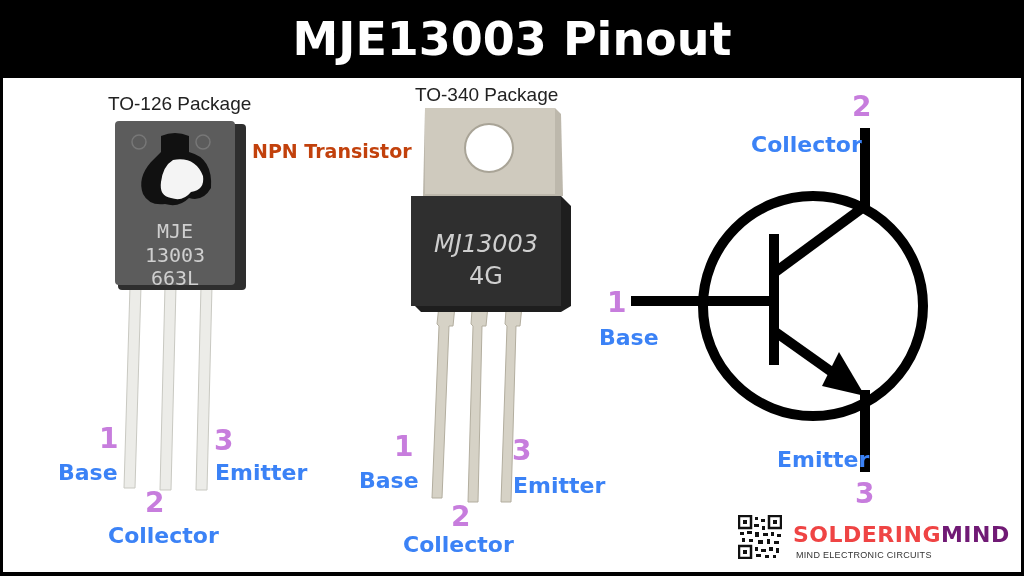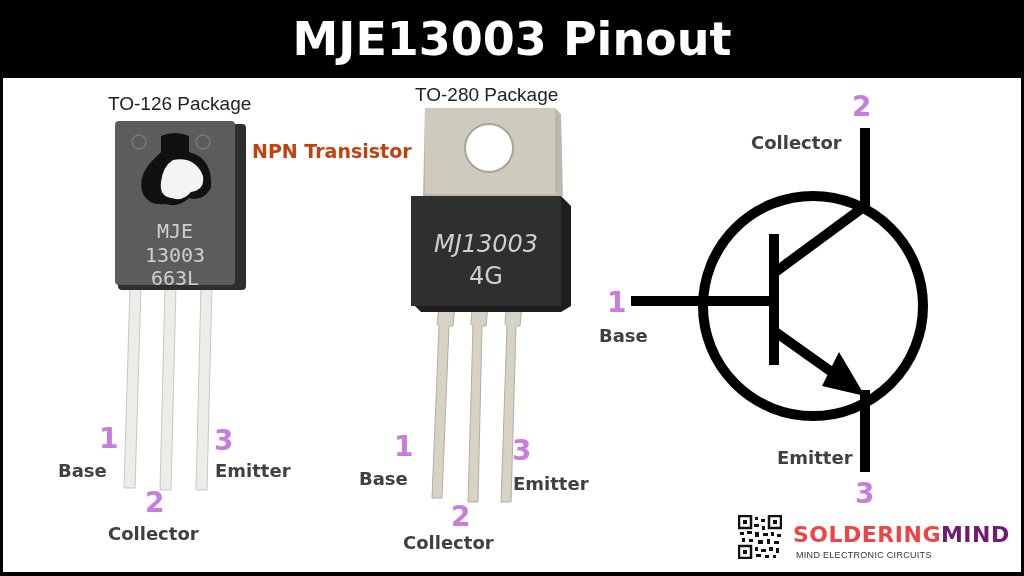--- a/index.html
+++ b/index.html
@@ -5,21 +5,21 @@
   html,body{margin:0;padding:0;}
   body{width:1024px;height:576px;overflow:hidden;background:#000;font-family:"Liberation Sans",sans-serif;}
   .frame{position:absolute;left:0;top:0;width:1024px;height:576px;background:#000;}
   .title-bar{position:absolute;left:0;top:0;width:1024px;height:78px;display:flex;align-items:center;justify-content:center;}
   .title{color:#fff;font-family:"DejaVu Sans",sans-serif;font-weight:bold;font-size:46px;letter-spacing:0px;}
   .canvas{position:absolute;left:3px;top:78px;width:1018px;height:494px;background:#fff;overflow:hidden;}
   .abs{position:absolute;}
   .pkg-label{font-family:"Liberation Sans",sans-serif;font-size:19px;color:#222;}
   .bold-label{font-family:"DejaVu Sans",sans-serif;font-weight:bold;color:#c2410c;font-size:18px;}
   .num{font-family:"DejaVu Sans",sans-serif;font-weight:bold;color:#c77ddd;font-size:28px;}
-  .pin-label{font-family:"DejaVu Sans",sans-serif;font-weight:bold;color:#404040;font-size:18px;}
+  .pin-label{font-family:"DejaVu Sans",sans-serif;font-weight:bold;color:#3b82f6;font-size:22px;}
   .marking{font-family:"DejaVu Sans Mono",monospace;color:#cfcfcf;text-align:center;}
   .brand{font-family:"DejaVu Sans",sans-serif;font-weight:bold;font-size:22px;letter-spacing:0.5px;}
   .brand .b1{color:#ef4444;}
   .brand .b2{color:#701a75;}
   .tagline{font-family:"Liberation Sans",sans-serif;font-size:9px;color:#333;letter-spacing:0.3px;}
 </style>
 </head>
 <body>
 
 <div class="frame">
@@ -53,21 +53,21 @@
 
     <div class="abs num" style="left:96px;top:344px;">1</div>
     <div class="abs pin-label" style="left:55px;top:382px;">Base</div>
     <div class="abs num" style="left:142px;top:408px;">2</div>
     <div class="abs pin-label" style="left:105px;top:445px;">Collector</div>
     <div class="abs num" style="left:211px;top:346px;">3</div>
     <div class="abs pin-label" style="left:212px;top:382px;">Emitter</div>
 
     <div class="abs bold-label" style="left:249px;top:62px;font-size:19px;">NPN Transistor</div>
 
-    <div class="abs pkg-label" style="left:412px;top:6px;">TO-280 Package</div>
+    <div class="abs pkg-label" style="left:412px;top:6px;">TO-340 Package</div>
 
     <svg class="abs" style="left:380px;top:28px;" width="200" height="400">
 
       <path d="M42 2 L172 2 L178 8 L180 90 L40 90 Z" fill="#bdb8ac"></path>
       <path d="M42 2 L172 2 L172 88 L42 88 Z" fill="#cfcabe"></path>
       <circle cx="106" cy="42" r="24" fill="#fff" stroke="#a9a497" stroke-width="2"></circle>
 
       <path d="M57 190 L73 190 L70 220 L66 220 L59 392 L49 392 L56 220 L54 218 Z" fill="#d6d2c6" stroke="#b3ae9f" stroke-width="1"></path>
       <path d="M90 190 L106 190 L103 220 L99 220 L95 396 L85 396 L90 220 L88 218 Z" fill="#d6d2c6" stroke="#b3ae9f" stroke-width="1"></path>
       <path d="M124 190 L140 190 L137 220 L133 220 L128 396 L118 396 L124 220 L122 218 Z" fill="#d6d2c6" stroke="#b3ae9f" stroke-width="1"></path>

